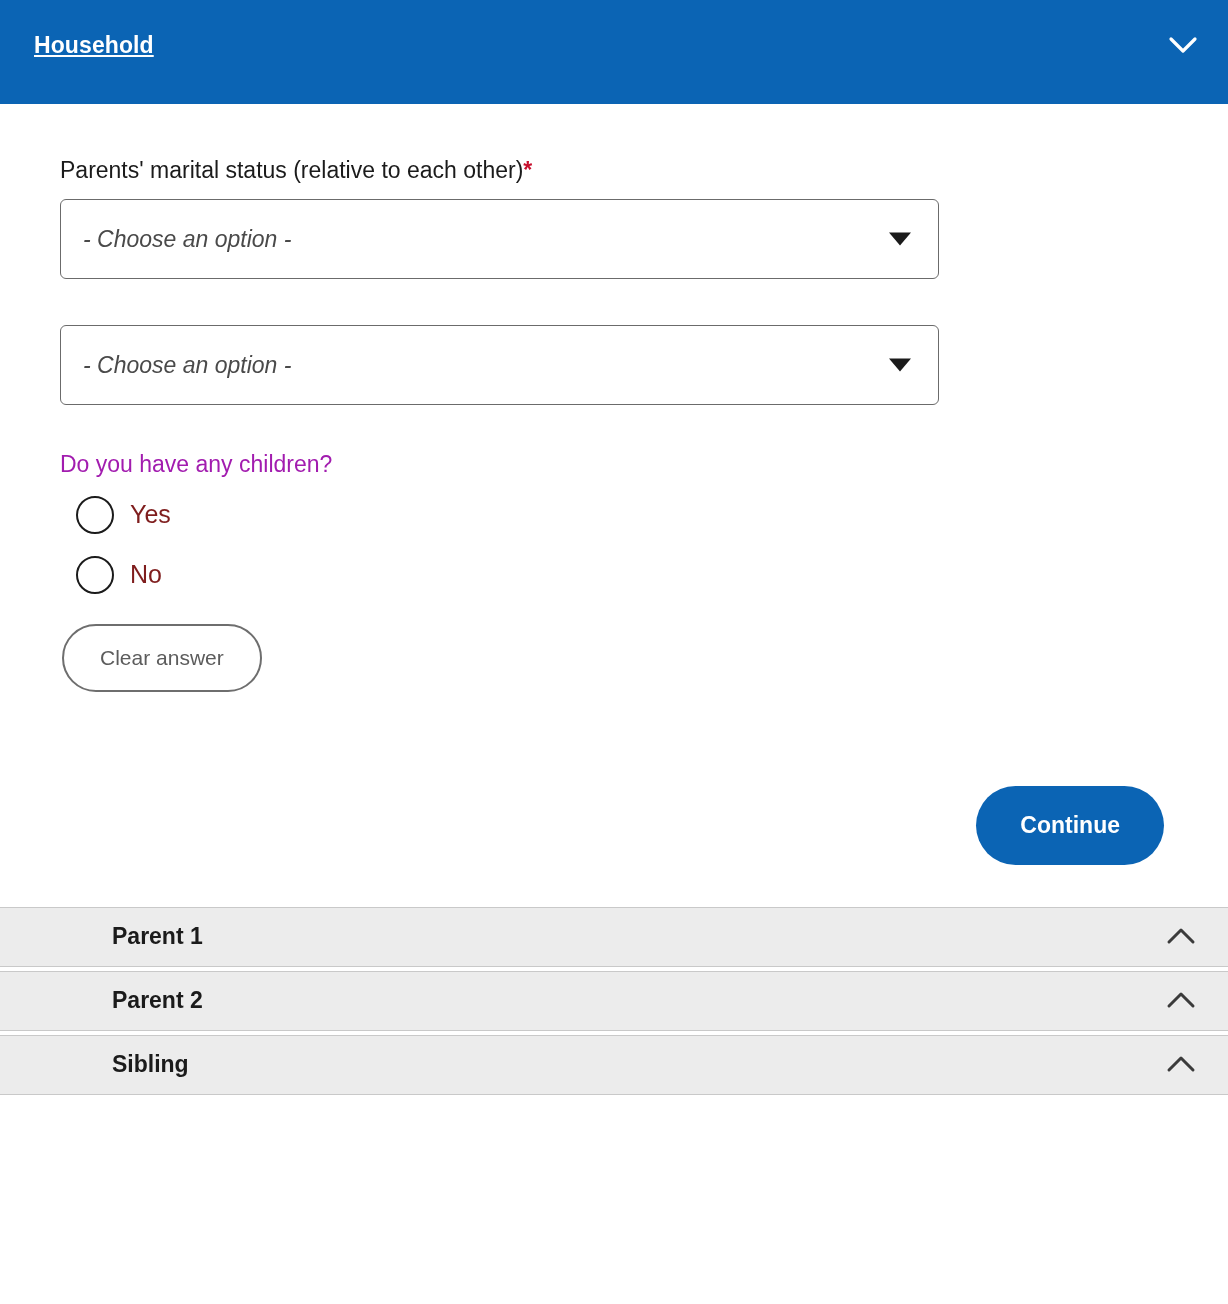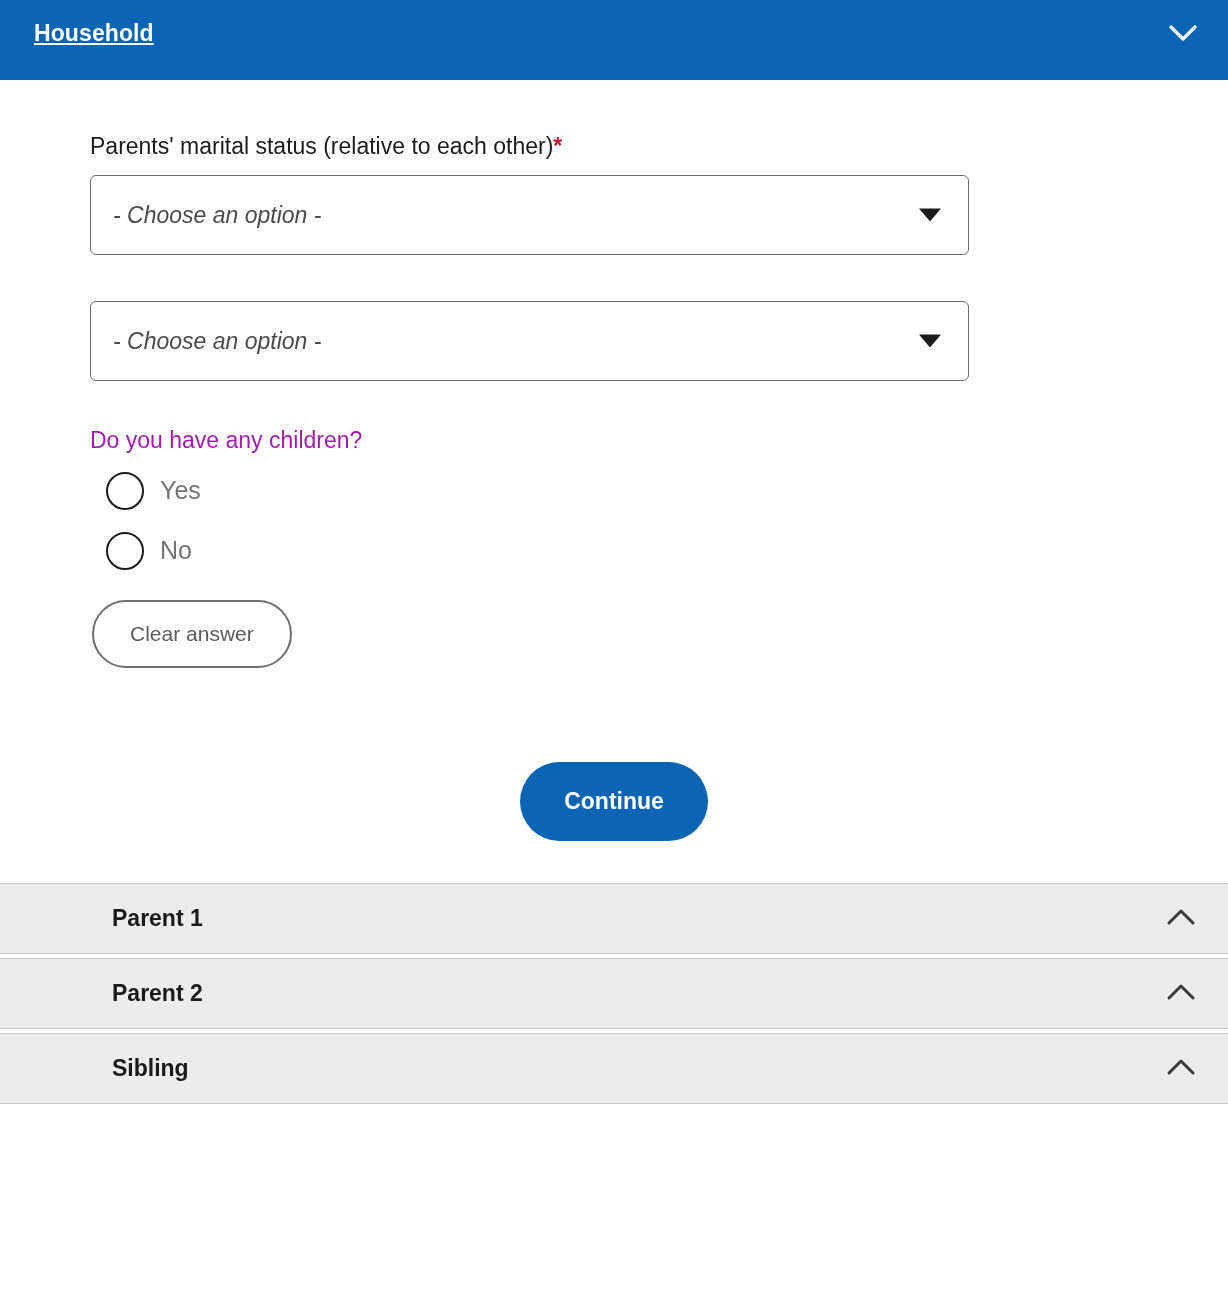--- a/index.html
+++ b/index.html
@@ -13,21 +13,21 @@
     width: 1228px;
     height: 1304px;
     position: relative;
     overflow: hidden;
     background: #ffffff;
   }
 
   
   .section-header {
     background: #0b64b4;
-    height: 80px;
+    height: 104px;
     display: flex;
     align-items: center;
     justify-content: space-between;
     padding: 0 28px 14px 34px;
   }
   .section-header-title {
     color: #ffffff;
     font-size: 23px;
     font-weight: bold;
     text-decoration: underline;
@@ -35,21 +35,21 @@
   }
   .chev {
     width: 34px;
     height: 34px;
     display: block;
   }
   .chev svg { display: block; }
 
   
   .form-body {
-    padding: 52px 64px 0 90px;
+    padding: 52px 64px 0 60px;
   }
   .field { margin-bottom: 46px; }
   .field-label {
     font-size: 23px;
     color: #1b1b1b;
     margin-bottom: 14px;
     line-height: 1.25;
   }
   .req { color: #c8102e; font-weight: bold; }
 
@@ -99,60 +99,60 @@
     height: 38px;
     border: 2px solid #1b1b1b;
     border-radius: 50%;
     background: #fff;
     margin-left: 16px;
     margin-right: 16px;
     flex: none;
   }
   .radio-label {
     font-size: 25px;
-    color: #737373;
+    color: #7f1d1d;
   }
   .clear-btn {
     margin-top: 8px;
     margin-left: 2px;
     background: #ffffff;
     border: 2px solid #6e6e6e;
     border-radius: 44px;
     color: #5c5c5c;
     font-family: "Liberation Sans", sans-serif;
     font-weight: normal;
     font-size: 21px;
     padding: 20px 36px;
     cursor: pointer;
   }
 
   
   .continue-row {
     display: flex;
-    justify-content: center;
+    justify-content: flex-end;
     padding: 48px 64px 42px 64px;
   }
   .continue-btn {
     background: #0b64b4;
     color: #ffffff;
     border: none;
     border-radius: 44px;
     font-family: "Liberation Sans", sans-serif;
     font-weight: bold;
     font-size: 23px;
     padding: 26px 44px;
     cursor: pointer;
   }
 
   
   .accordion-row {
     background: #ececec;
     border-top: 1px solid #c9c9c9;
     border-bottom: 1px solid #c9c9c9;
-    height: 71px;
+    height: 60px;
     display: flex;
     align-items: center;
     justify-content: space-between;
     padding: 0 30px 0 112px;
     margin-bottom: 4px;
   }
   .accordion-title {
     font-size: 23px;
     font-weight: bold;
     color: #1b1b1b;

